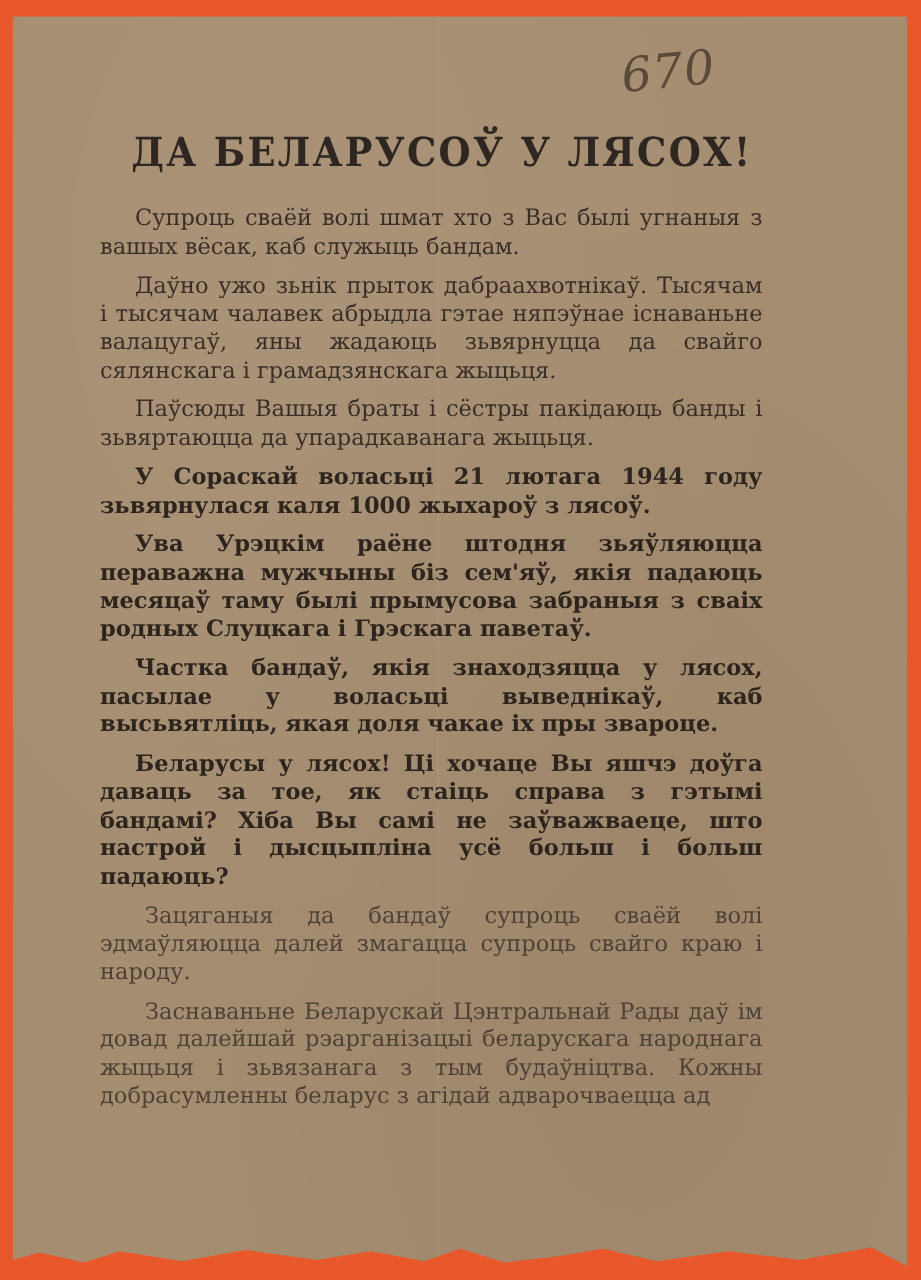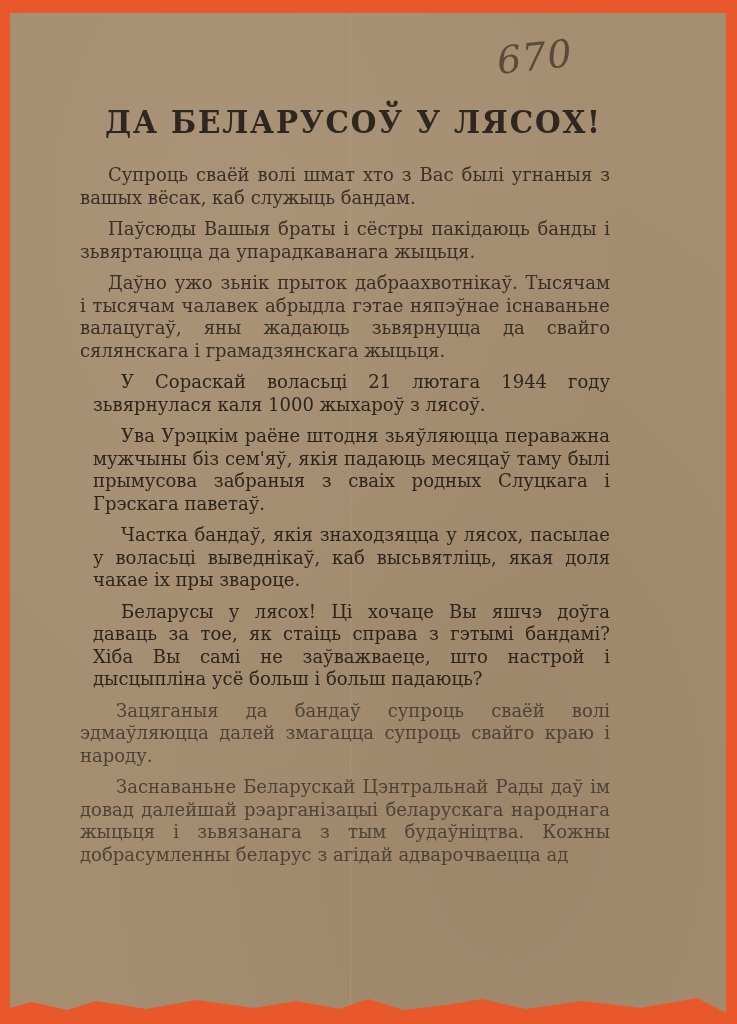--- a/index.html
+++ b/index.html
@@ -33,37 +33,37 @@
     white-space: nowrap;
   }
   .body {
     position: absolute; left: 80px; top: 164px; width: 530px;
     font-family: "DejaVu Serif", serif; color: #3a2f27;
   }
   .p {
     font-size: 18px; line-height: 22.5px; text-align: justify;
     text-indent: 28px; margin: 0 0 9px 0;
   }
-  .p.bold { font-weight: normal; color: #2d241d; margin-left: 13px; }
+  .p.bold { font-weight: bold; color: #2d241d; }
   .p.faded { color: #4e4237; }
   .p.indented { text-indent: 36px; }
 </style>
 </head>
 <body>
 
 <div class="paper">
   <div class="fold"></div>
   <div class="handwritten">670</div>
 </div>
 
 <div class="title">ДА БЕЛАРУСОЎ У ЛЯСОХ!</div>
 
 <div class="body">
   <p class="p">Супроць сваёй волі шмат хто з Вас былі угнаныя з вашых вёсак, каб служыць бандам.</p>
+  <p class="p">Даўно ужо зьнік прыток дабраахвотнікаў. Тысячам і тысячам чалавек абрыдла гэтае няпэўнае існаваньне валацугаў, яны жадаюць зьвярнуцца да свайго сялянскага і грамадзянскага жыцьця.</p>
   <p class="p">Паўсюды Вашыя браты і сёстры пакідаюць банды і зьвяртаюцца да упарадкаванага жыцьця.</p>
-  <p class="p">Даўно ужо зьнік прыток дабраахвотнікаў. Тысячам і тысячам чалавек абрыдла гэтае няпэўнае існаваньне валацугаў, яны жадаюць зьвярнуцца да свайго сялянскага і грамадзянскага жыцьця.</p>
   <p class="p bold">У Сораскай воласьці 21 лютага 1944 году зьвярнулася каля 1000 жыхароў з лясоў.</p>
   <p class="p bold">Ува Урэцкім раёне штодня зьяўляюцца пераважна мужчыны біз сем'яў, якія падаюць месяцаў таму былі прымусова забраныя з сваіх родных Слуцкага і Грэскага паветаў.</p>
   <p class="p bold">Частка бандаў, якія знаходзяцца у лясох, пасылае у воласьці выведнікаў, каб высьвятліць, якая доля чакае іх пры звароце.</p>
   <p class="p bold">Беларусы у лясох! Ці хочаце Вы яшчэ доўга даваць за тое, як стаіць справа з гэтымі бандамі? Хіба Вы самі не заўважваеце, што настрой і дысцыпліна усё больш і больш падаюць?</p>
   <p class="p faded indented">Зацяганыя да бандаў супроць сваёй волі эдмаўляюцца далей змагацца супроць свайго краю і народу.</p>
   <p class="p faded indented">Заснаваньне Беларускай Цэнтральнай Рады даў ім довад далейшай рэарганізацыі беларускага народнага жыцьця і зьвязанага з тым будаўніцтва. Кожны добрасумленны беларус з агідай адварочваецца ад</p>
 </div>
 
 </body></html>

